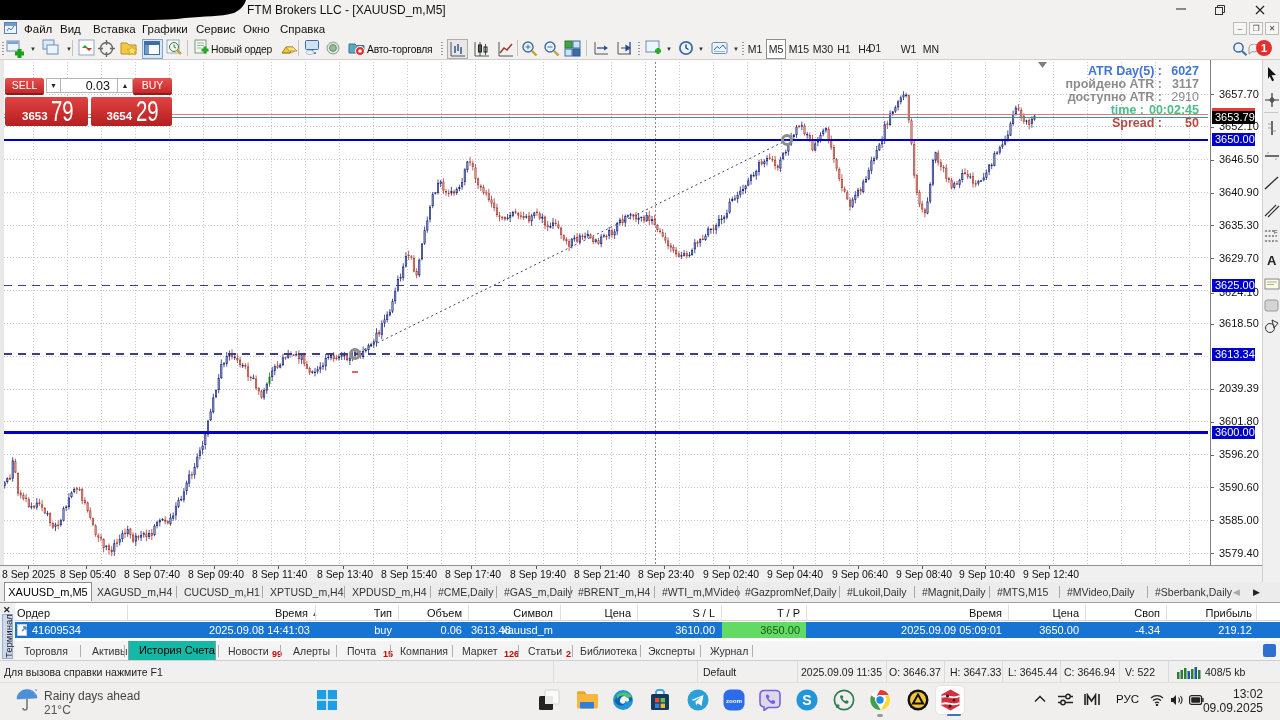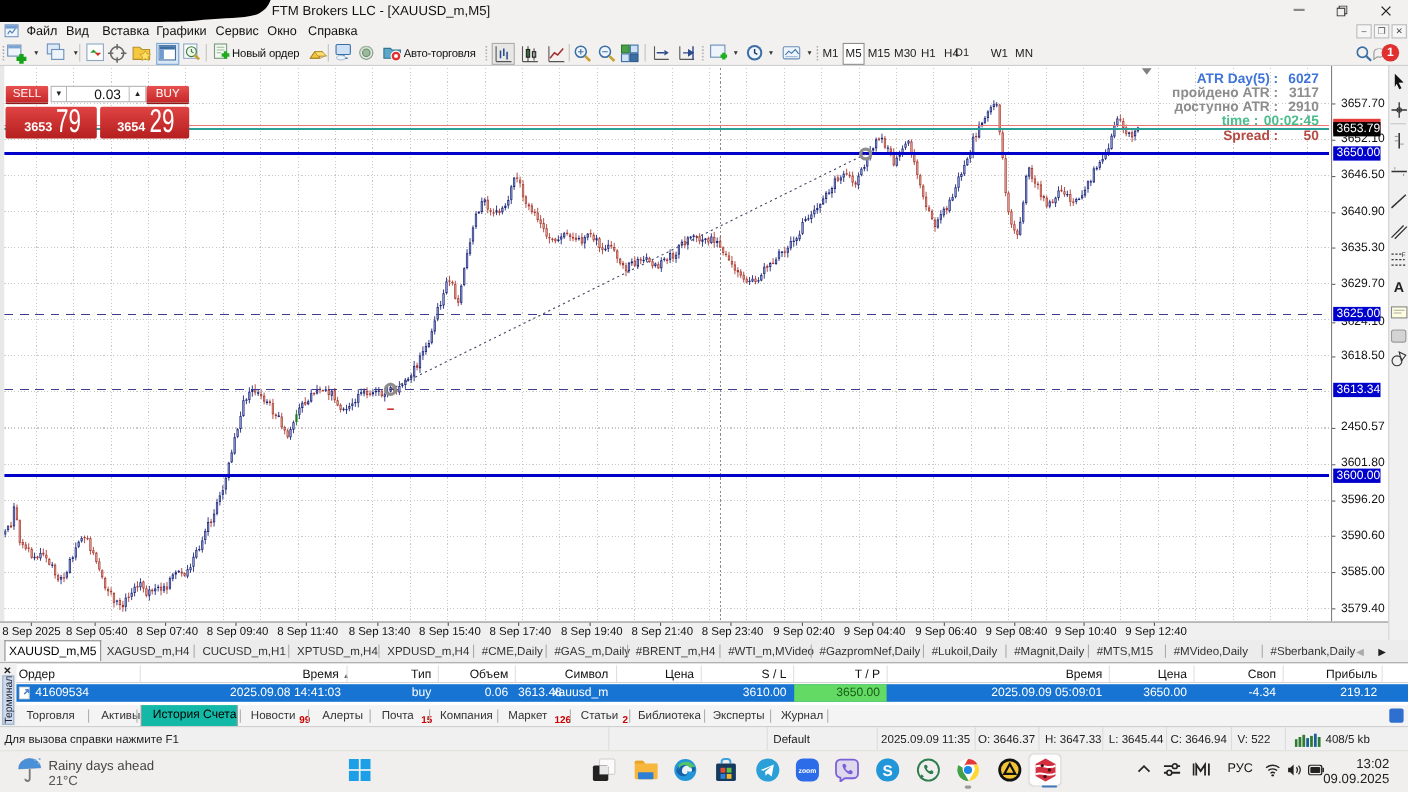--- a/index.html
+++ b/index.html
@@ -216,21 +216,21 @@
 <circle cx="787" cy="140" r="4.5" fill="none" stroke="#8d8d8d" stroke-width="3"></circle>
 <path d="M352 372h6" stroke="#cc3333" stroke-width="1.5"></path>
 <path d="M1038 62l9 0l-4.5 6z" fill="#808080"></path>
 </g>
 </svg>
 <div style="position:absolute;top:65px;right:118px;height:13px;line-height:13px;font-size:12.5px;font-weight:bold;color:#3f74d8;white-space:nowrap">ATR Day(5) :</div>
     <div style="position:absolute;top:65px;right:81px;height:13px;line-height:13px;font-size:12.5px;font-weight:bold;color:#3f74d8;white-space:nowrap">6027</div>
     <div style="position:absolute;top:78px;right:118px;height:13px;line-height:13px;font-size:12.5px;font-weight:bold;color:#8d8d8d;white-space:nowrap">пройдено ATR :</div>
     <div style="position:absolute;top:78px;right:81px;height:13px;line-height:13px;font-size:12.5px;font-weight:bold;color:#8d8d8d;white-space:nowrap">3117</div>
     <div style="position:absolute;top:91px;right:118px;height:13px;line-height:13px;font-size:12.5px;font-weight:bold;color:#8d8d8d;white-space:nowrap">доступно ATR :</div>
-    <div style="position:absolute;top:91px;right:81px;height:13px;line-height:13px;font-size:12.5px;font-weight:bold;color:#8d8d8d;white-space:nowrap">2910</div>
+    <div style="position:absolute;top:91px;right:81px;height:13px;line-height:13px;font-size:12.5px;font-weight:normal;color:#8d8d8d;white-space:nowrap">2910</div>
     <div style="position:absolute;top:104px;right:136px;height:13px;line-height:13px;font-size:12.5px;font-weight:bold;color:#49bd8b;white-space:nowrap">time :</div>
     <div style="position:absolute;top:104px;right:81px;height:13px;line-height:13px;font-size:12.5px;font-weight:bold;color:#49bd8b;white-space:nowrap">00:02:45</div>
     <div style="position:absolute;top:117px;right:118px;height:13px;line-height:13px;font-size:12.5px;font-weight:bold;color:#b44a42;white-space:nowrap">Spread :</div>
     <div style="position:absolute;top:117px;right:81px;height:13px;line-height:13px;font-size:12.5px;font-weight:bold;color:#b44a42;white-space:nowrap">50</div>
 <div style="position:absolute;left:5px;top:77px">
  <div style="position:absolute;left:0;top:1px;width:39px;height:17px;background:linear-gradient(#e85050,#c62828);border-radius:2px;border-bottom:2px solid #8e1a1a;color:#fff;font-size:10.5px;text-align:center;line-height:15px">SELL</div>
  <div style="position:absolute;left:41px;top:1px;width:15px;height:15px;background:#fff;border:1px solid #b5b5b5;font-size:7px;color:#222;text-align:center;line-height:14px">▼</div>
  <div style="position:absolute;left:56px;top:1px;width:57px;height:15px;background:#fff;border:1px solid #b5b5b5;border-left:none;font-size:12.5px;color:#111;text-align:right;line-height:15px;padding-right:7px">0.03</div>
  <div style="position:absolute;left:113px;top:1px;width:15px;height:15px;background:#fff;border:1px solid #b5b5b5;border-left:none;font-size:7px;color:#222;text-align:center;line-height:14px">▲</div>
  <div style="position:absolute;left:128px;top:1px;width:39px;height:17px;background:linear-gradient(#e85050,#c62828);border-radius:2px;border-bottom:2px solid #8e1a1a;color:#fff;font-size:10.5px;text-align:center;line-height:15px">BUY</div>
@@ -245,21 +245,21 @@
 </div>
 <div style="position:absolute;left:1210px;top:60px;width:52px;height:505px;background:#fff;border-left:1px solid #808080">
       <div style="position:absolute;left:8px;top:27.5px;font-size:11px;color:#111;line-height:13px">3657.70</div>
       <div style="position:absolute;left:8px;top:60.3px;font-size:11px;color:#111;line-height:13px">3652.10</div>
       <div style="position:absolute;left:8px;top:93.2px;font-size:11px;color:#111;line-height:13px">3646.50</div>
       <div style="position:absolute;left:8px;top:126.0px;font-size:11px;color:#111;line-height:13px">3640.90</div>
       <div style="position:absolute;left:8px;top:158.8px;font-size:11px;color:#111;line-height:13px">3635.30</div>
       <div style="position:absolute;left:8px;top:191.7px;font-size:11px;color:#111;line-height:13px">3629.70</div>
       <div style="position:absolute;left:8px;top:226.0px;font-size:11px;color:#111;line-height:13px">3624.10</div>
       <div style="position:absolute;left:8px;top:257.3px;font-size:11px;color:#111;line-height:13px">3618.50</div>
-      <div style="position:absolute;left:8px;top:322.4px;font-size:11px;color:#111;line-height:13px">2450.57</div>
+      <div style="position:absolute;left:8px;top:322.4px;font-size:11px;color:#111;line-height:13px">2039.39</div>
       <div style="position:absolute;left:8px;top:355.2px;font-size:11px;color:#111;line-height:13px">3601.80</div>
       <div style="position:absolute;left:8px;top:388.0px;font-size:11px;color:#111;line-height:13px">3596.20</div>
       <div style="position:absolute;left:8px;top:420.8px;font-size:11px;color:#111;line-height:13px">3590.60</div>
       <div style="position:absolute;left:8px;top:453.7px;font-size:11px;color:#111;line-height:13px">3585.00</div>
       <div style="position:absolute;left:8px;top:486.5px;font-size:11px;color:#111;line-height:13px">3579.40</div>
       <div style="position:absolute;left:0;top:34px;width:3px;height:1px;background:#666"></div>
       <div style="position:absolute;left:0;top:66.8px;width:3px;height:1px;background:#666"></div>
       <div style="position:absolute;left:0;top:99.7px;width:3px;height:1px;background:#666"></div>
       <div style="position:absolute;left:0;top:132.5px;width:3px;height:1px;background:#666"></div>
       <div style="position:absolute;left:0;top:165.3px;width:3px;height:1px;background:#666"></div>

